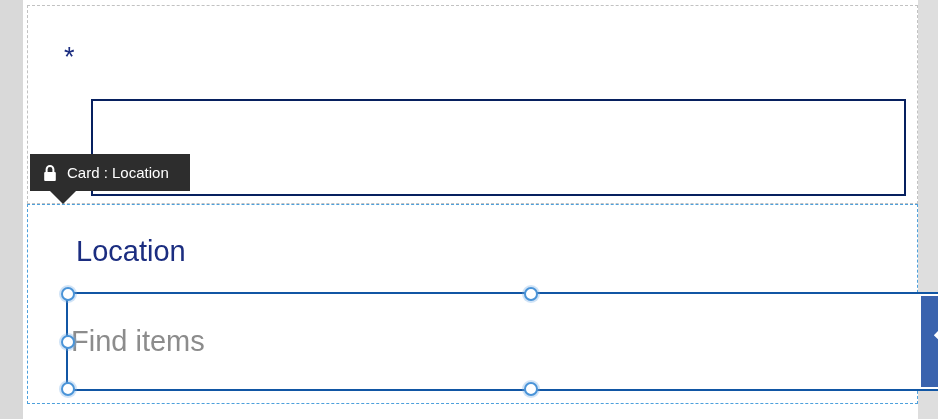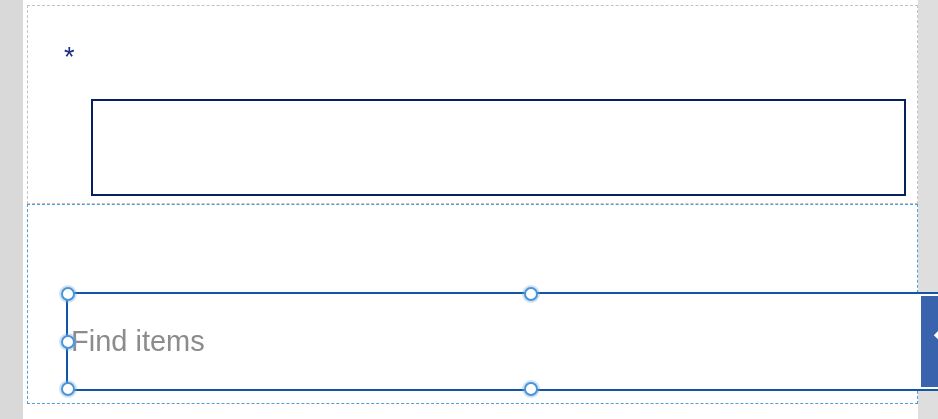--- a/index.html
+++ b/index.html
@@ -126,22 +126,33 @@
   <div class="rail rail-left"></div>
   <div class="rail rail-right"></div>
 
   <div class="card-name">
     <div class="field-label name-label-row">
       <span class="required-star">*</span>
     </div>
     <input class="name-input" type="text" value="" style="">
   </div>
 
+  <div class="tooltip">
+    <span style="display:flex;">
+      <svg width="14" height="18" viewBox="0 0 14 18">
+        <path d="M3.6 8.2 V5.3 a3.4 3.4 0 0 1 6.8 0 V8.2" fill="none" stroke="#ffffff" stroke-width="2"></path>
+        <rect x="1.2" y="8" width="11.6" height="9" rx="1" fill="#ffffff"></rect>
+      </svg>
+    </span>
+    <span class="tooltip-text">Card : Location</span>
+    <div class="tooltip-tail"></div>
+  </div>
 
   <div class="card-location">
+    <div class="field-label location-label" style="left:48px; top:29px;">Location</div>
 
     <div class="combobox" style="left:38px; top:87px;">
       <input class="combobox-input" type="text" placeholder="Find items" style="">
       <button class="chevron-button">
         <span style="display:flex;">
           <svg width="48" height="30" viewBox="0 0 48 30">
             <polyline points="5,5 24,24 43,5" fill="none" stroke="#ffffff" stroke-width="9" stroke-linecap="butt" stroke-linejoin="miter"></polyline>
           </svg>
         </span>
       </button>

